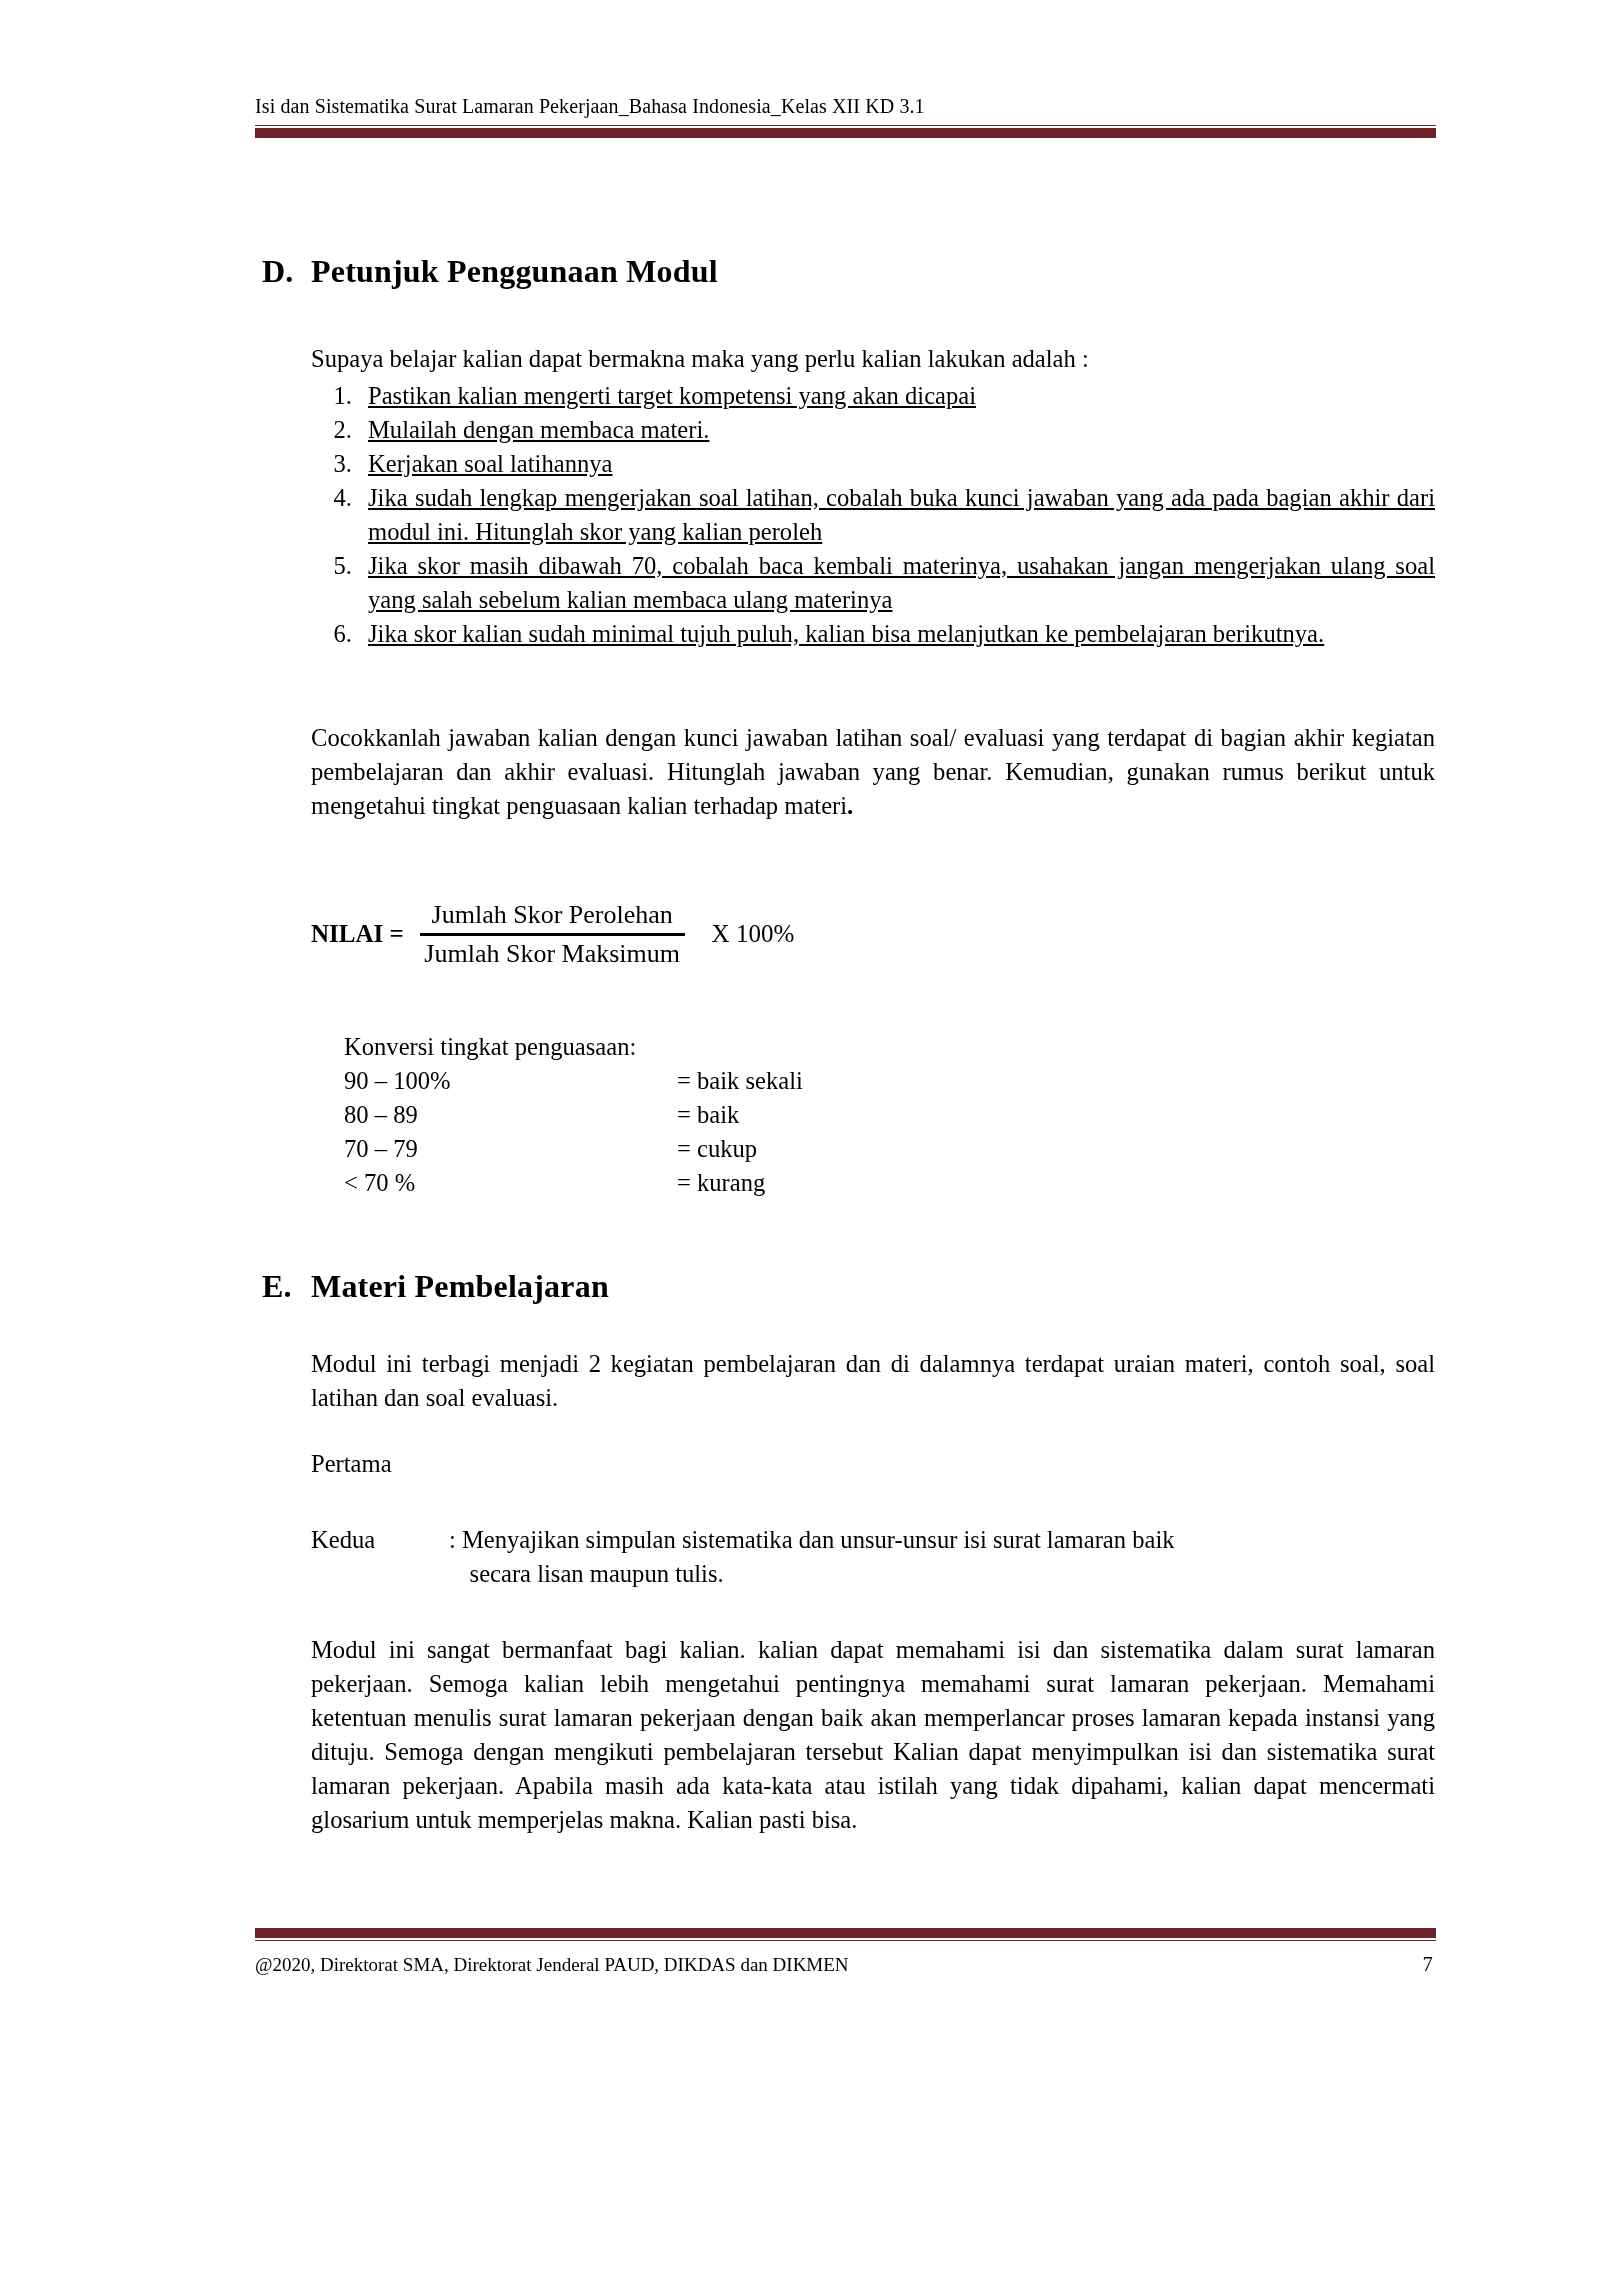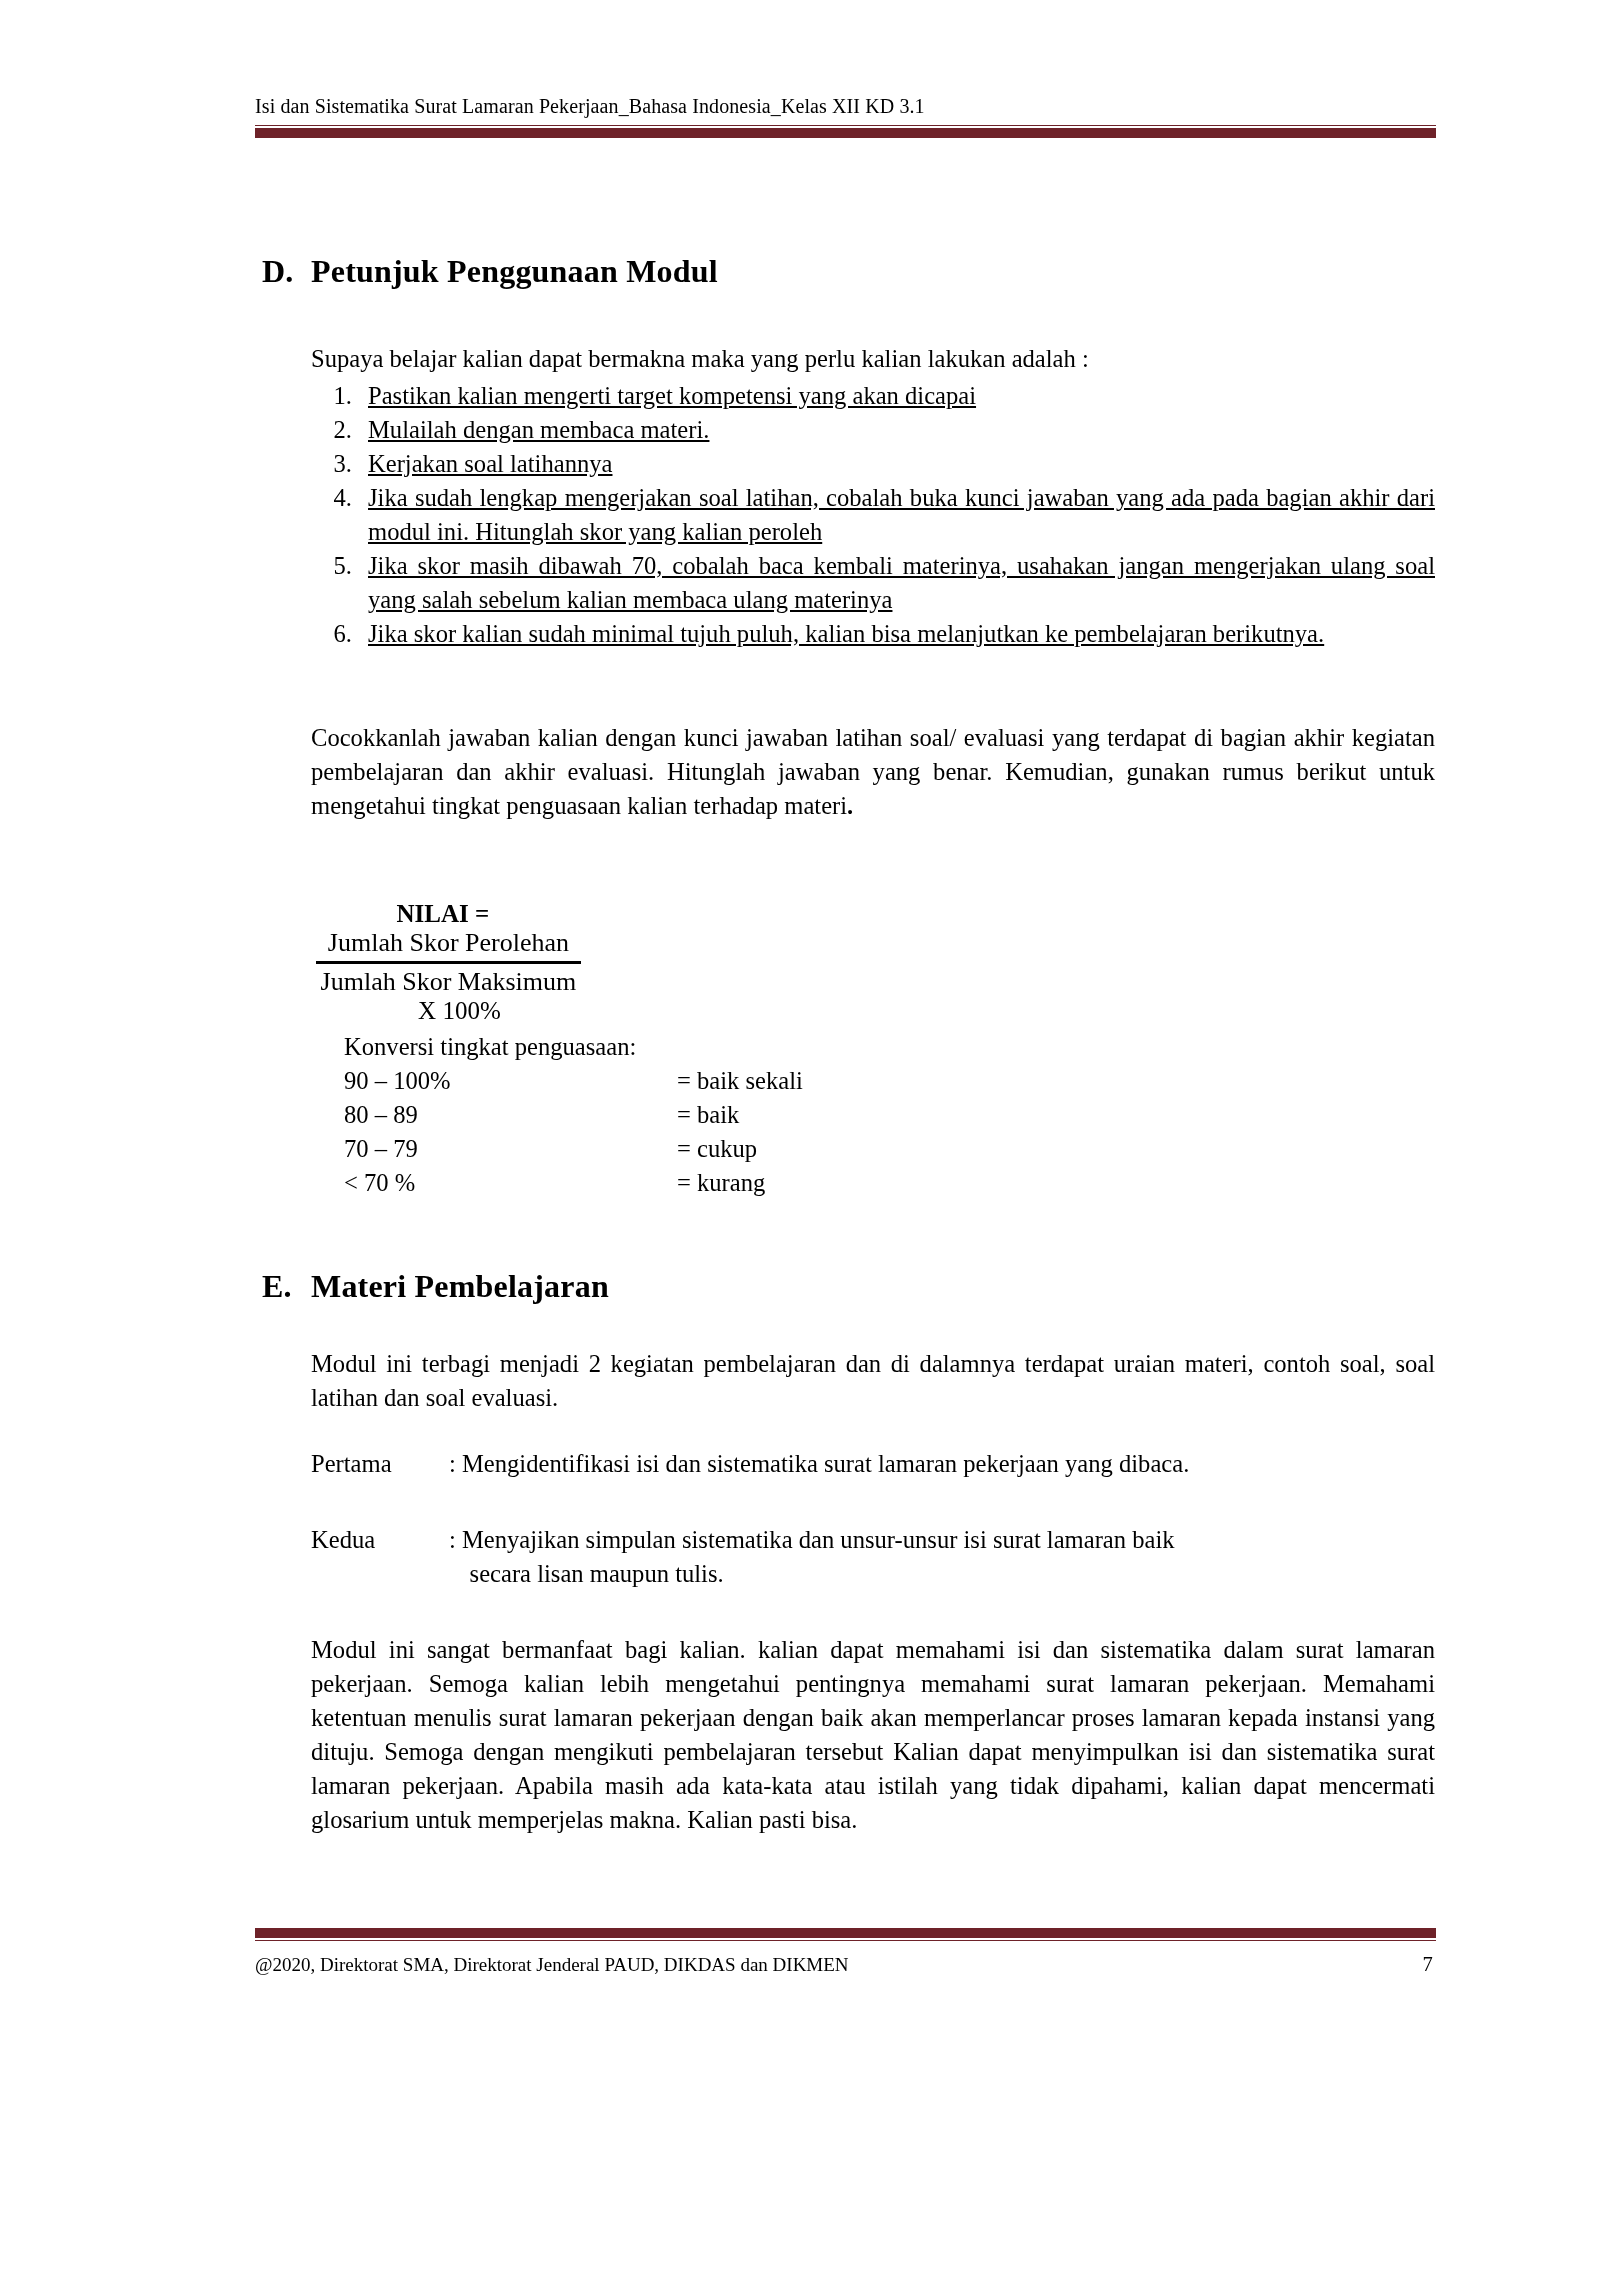--- a/index.html
+++ b/index.html
@@ -265,21 +265,21 @@
         <span class="txt">Jika skor masih dibawah 70, cobalah baca kembali materinya, usahakan jangan mengerjakan ulang soal yang salah sebelum kalian membaca ulang materinya</span>
       </div>
       <div class="li">
         <span class="num">6.</span>
         <span class="txt">Jika skor kalian sudah minimal tujuh puluh, kalian bisa melanjutkan ke pembelajaran berikutnya.</span>
       </div>
     </div>
 
     <div class="para" style="top:721px;"><span>Cocokkanlah jawaban kalian dengan kunci jawaban latihan soal/ evaluasi yang terdapat di bagian akhir kegiatan pembelajaran dan akhir evaluasi.  Hitunglah jawaban yang benar. Kemudian, gunakan rumus berikut untuk mengetahui tingkat penguasaan kalian terhadap materi</span><span class="bold-dot">.</span></div>
 
-    <div class="formula" style="top:900px;flex-direction:column;">
+    <div class="formula" style="top:900px;">
       <span class="nilai">NILAI =</span>
       <span class="frac">
         <span class="numer">Jumlah Skor Perolehan</span>
         <span class="bar"></span>
         <span class="denom">Jumlah Skor Maksimum</span>
       </span>
       <span class="times">X   100%</span>
     </div>
 
     <div class="konversi" style="top:1030px;margin-left:33px;">
@@ -305,21 +305,20 @@
     <div class="section-heading" style="left:262px; top:1267px;">
       <span class="letter">E.</span>
       <span class="title">Materi Pembelajaran</span>
     </div>
 
     <div class="para" style="top:1347px;">Modul ini terbagi menjadi 2 kegiatan pembelajaran dan di dalamnya terdapat uraian materi, contoh soal, soal latihan dan soal evaluasi.</div>
 
     <div class="deflist" style="top:1447px;">
       <div class="dl-row">
         <span class="dl-term">Pertama</span>
-        <span class="dl-desc">: Mengidentifikasi isi dan sistematika surat lamaran pekerjaan yang dibaca.</span>
       </div>
     </div>
 
     <div class="deflist" style="top:1523px;">
       <div class="dl-row">
         <span class="dl-term">Kedua</span>
         <span class="dl-desc"><span>: Menyajikan simpulan sistematika dan unsur-unsur isi surat lamaran baik</span><span class="cont">secara lisan maupun tulis.</span></span>
       </div>
     </div>
 

